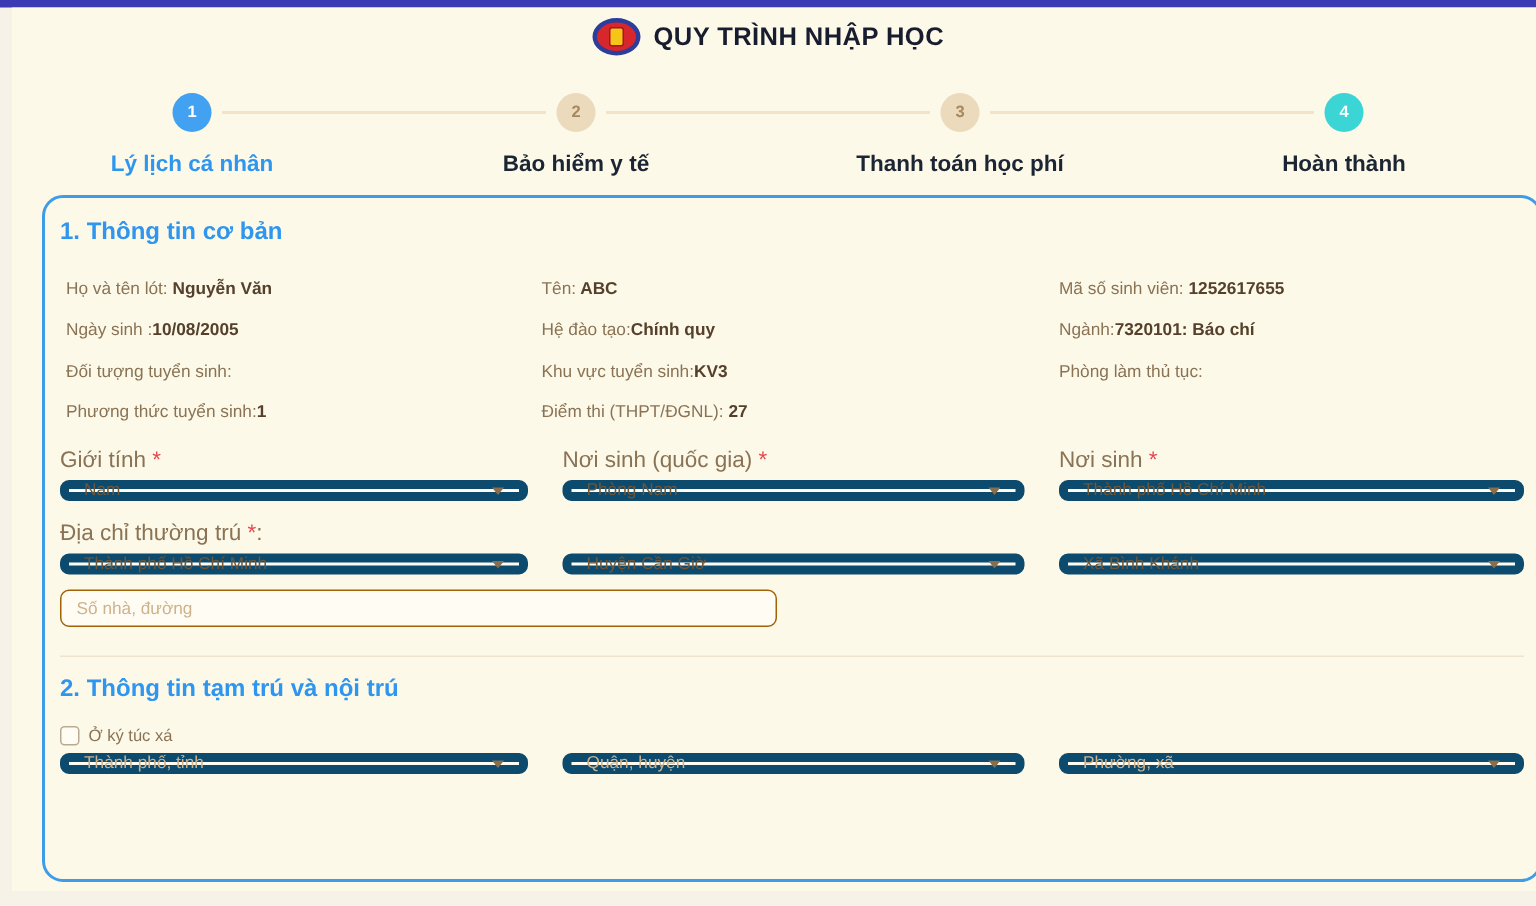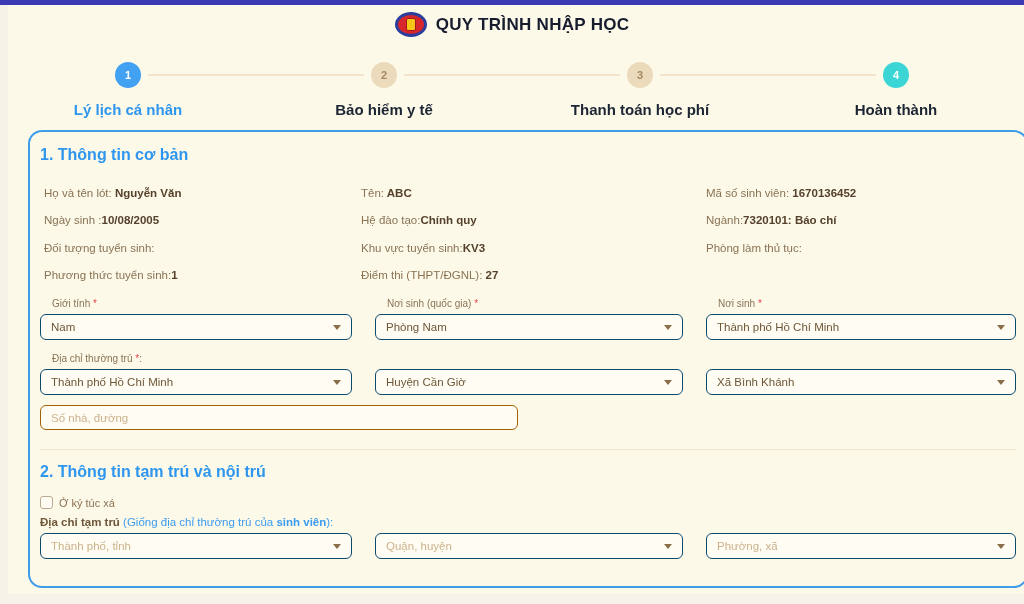--- a/index.html
+++ b/index.html
@@ -37,23 +37,23 @@
   
   .card { position:absolute; top:130px; left:28px; width:1000px; height:458px;
     border:2px solid #3f9ce8; border-radius:14px; background:#fdf9e9; padding:14px 10px 7px 10px; overflow:hidden; }
   .section-title { color:#2e96ee; font-size:16px; font-weight:bold; }
 
   .info-grid { margin-top:14px; padding-left:4px; display:grid; grid-template-columns:317px 345px 1fr; grid-auto-rows:27.5px; align-items:center; }
   .info-label { font-size:11.5px; color:#8a7354; }
   .info-value { font-size:11.5px; font-weight:bold; color:#55412b; }
 
   .sel-grid { display:grid; grid-template-columns:312px 308px 1fr; column-gap:23px; }
-  .field-label { font-size:10px; color:#8a7354; margin:10px 0 5px 12px; }
+  .field-label { font-size:15px; color:#8a7354; margin:10px 0 5px 0; }
   .req { color:#e5484d; }
-  .select { height:26px; border:1px solid #0c4a6e; border-radius:6px; background:#fffdf3;
+  .select { height:14px; border:6px solid #0c4a6e; border-radius:6px; background:#fffdf3;
     display:flex; align-items:center; justify-content:space-between; padding:0 10px; cursor:pointer; }
   .select .sel-text { font-size:11.5px; color:#6e5638; white-space:nowrap; overflow:hidden; }
   .select .sel-text.ph { color:#cdb28c; }
   .chev { width:0; height:0; border-left:4px solid transparent; border-right:4px solid transparent; border-top:5px solid #8a6d49; }
 
   .street-input { margin-top:10px; width:478px; height:25px; border:1px solid #a16207; border-radius:6px;
     background:#fffdf3; padding:0 10px; font-size:11.5px; color:#6e5638; outline:none;
     font-family:"Liberation Sans","DejaVu Sans",sans-serif; }
   .street-input::placeholder { color:#cdb28c; }
 
@@ -111,21 +111,21 @@
   </div>
 </div>
 
 <div class="card">
 
   <div class="section-title">1. Thông tin cơ bản</div>
 
   <div class="info-grid">
     <div><span class="info-label">Họ và tên lót:</span><span class="info-value"> Nguyễn Văn</span></div>
     <div><span class="info-label">Tên:</span><span class="info-value"> ABC</span></div>
-    <div><span class="info-label">Mã số sinh viên:</span><span class="info-value"> 1670136452</span></div>
+    <div><span class="info-label">Mã số sinh viên:</span><span class="info-value"> 1252617655</span></div>
     <div><span class="info-label">Ngày sinh :</span><span class="info-value">10/08/2005</span></div>
     <div><span class="info-label">Hệ đào tạo:</span><span class="info-value">Chính quy</span></div>
     <div><span class="info-label">Ngành:</span><span class="info-value">7320101: Báo chí</span></div>
     <div><span class="info-label">Đối tượng tuyển sinh:</span><span class="info-value"></span></div>
     <div><span class="info-label">Khu vực tuyển sinh:</span><span class="info-value">KV3</span></div>
     <div><span class="info-label">Phòng làm thủ tục:</span><span class="info-value"></span></div>
     <div><span class="info-label">Phương thức tuyển sinh:</span><span class="info-value">1</span></div>
     <div><span class="info-label">Điểm thi (THPT/ĐGNL):</span><span class="info-value"> 27</span></div>
   </div>
 
@@ -169,23 +169,20 @@
 
   <div class="divider"></div>
 
   <div class="section-title s2-title">2. Thông tin tạm trú và nội trú</div>
 
   <div class="chk-row">
     <div class="chk-box"></div>
     <div class="chk-label">Ở ký túc xá</div>
   </div>
 
-  <div class="temp-label">
-    <span class="temp-bold">Địa chỉ tạm trú</span><span class="temp-note"> (Giống địa chỉ thường trú của </span><span class="temp-note-bold">sinh viên</span><span class="temp-note">):</span>
-  </div>
 
   <div class="sel-grid temp">
     <div class="select">
       <span class="sel-text ph">Thành phố, tỉnh</span>
       <span class="chev"></span>
     </div>
     <div class="select">
       <span class="sel-text ph">Quận, huyện</span>
       <span class="chev"></span>
     </div>

